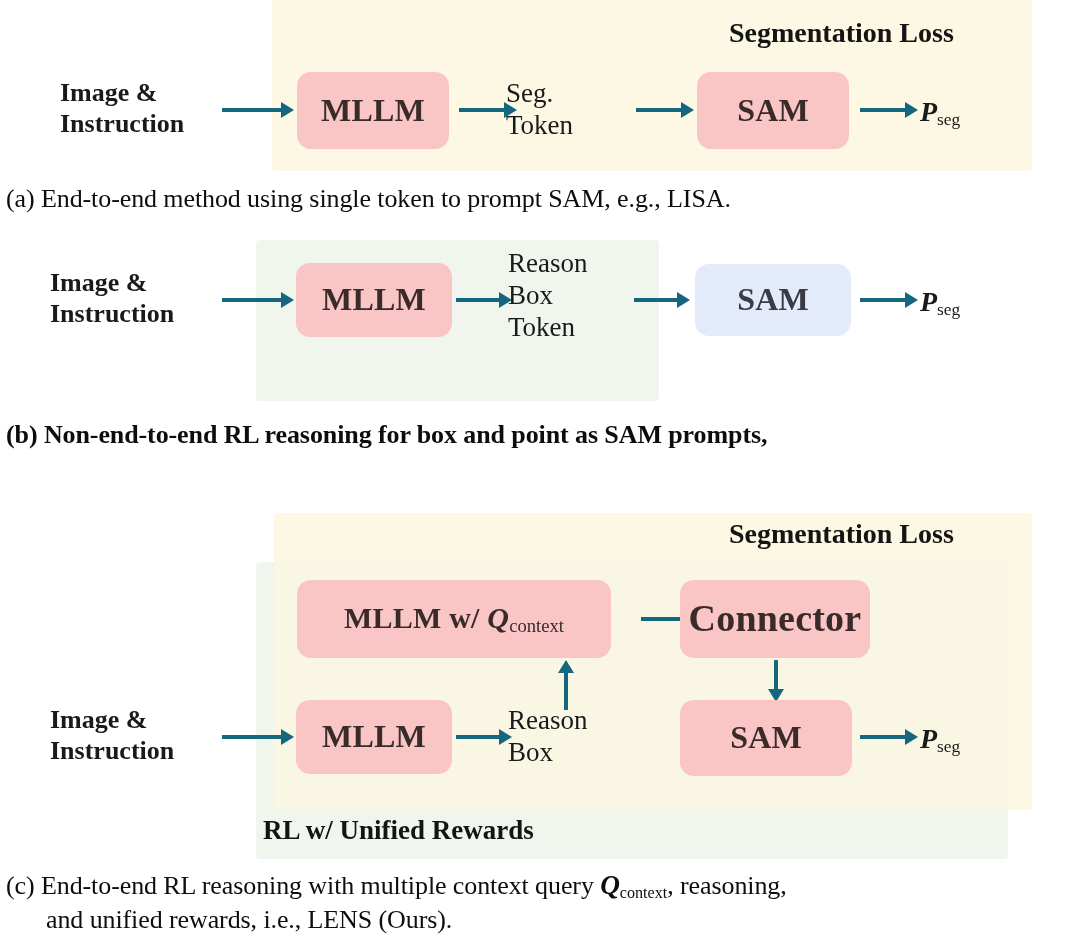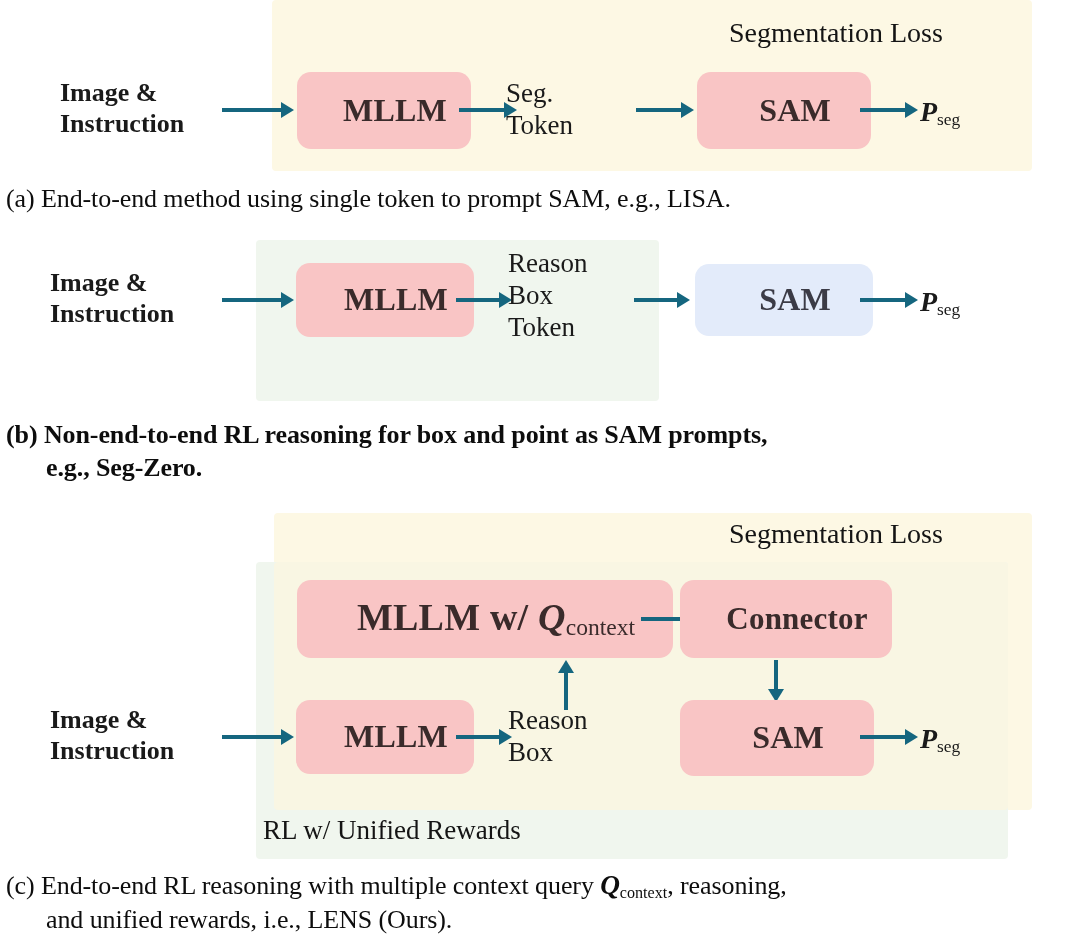--- a/index.html
+++ b/index.html
@@ -32,36 +32,35 @@
     position: absolute;
     border-radius: 14px;
     display: flex;
     align-items: center;
     justify-content: center;
     font-weight: bold;
     letter-spacing: .2px;
     color: #3a2b2b;
     text-align: center;
     line-height: 1.05;
-    padding-left: 22px;
   }
   .box-pink { background: #f9c5c5; }
   .box-blue { background: #e3ebfa; }
 
   
   .lbl {
     position: absolute;
     line-height: 1.18;
     white-space: nowrap;
   }
   .lbl-bold { font-weight: bold; }
 
   .panel-title {
     position: absolute;
-    font-weight: normal;
+    font-weight: bold;
     white-space: nowrap;
     color: #141414;
   }
 
   
   .arrow-h, .arrow-v {
     position: absolute;
   }
   .arrow-h .shaft {
     position: absolute;
@@ -217,43 +216,42 @@
   </div>
 
   <div class="lbl" style="left:920px; top:285px; width:100px; font-size:28px; text-align:left;">
     <span class="mi">P</span><span class="sub">seg</span>
   </div>
 
 
   <div class="caption" style="left:6px; top:418px; width:1060px;font-weight:bold;">
     <span class="tag">(b)</span>
     <span>Non-end-to-end RL reasoning for box and point as SAM prompts,</span>
-    <span class="ind">e.g., Seg-Zero.</span>
   </div>
 
   <div class="panel panel-cream" style="left:274px; top:513px; width:758px; height:297px;"></div>
 
   <div class="panel panel-green" style="left:256px; top:562px; width:752px; height:297px;"></div>
 
   <div class="panel panel-cream" style="left:274px; top:562px; width:734px; height:248px; background:#f9f6e3;"></div>
 
   <div class="panel-title" style="left:729px; top:518px; font-size:28px;">Segmentation Loss</div>
 
-  <div class="box box-pink" style="left:297px; top:580px; width:354px; height:78px; font-size:38px;">
+  <div class="box box-pink" style="left:297px; top:580px; width:314px; height:78px; font-size:30px;">
     <span class="qctx" style="white-space:nowrap;">
       <span>MLLM w/ </span><span class="mi">Q</span><span class="sub">context</span>
     </span>
   </div>
 
   <div class="arrow-h" style="left:641px; top:610px; width:54px; height:18px;">
     <div class="shaft" style="width:42px;"></div>
       <div class="head"></div>
   </div>
 
-  <div class="box box-pink" style="left:680px; top:580px; width:190px; height:78px; font-size:31px;">Connector</div>
+  <div class="box box-pink" style="left:680px; top:580px; width:190px; height:78px; font-size:38px;">Connector</div>
 
   <div class="arrow-v up" style="left:556px; top:660px; width:20px; height:50px;">
     <div class="head"></div>
       <div class="shaft" style="height:38px;"></div>
   </div>
 
   <div class="arrow-v down" style="left:766px; top:660px; width:20px; height:42px;">
     <div class="shaft" style="height:30px;"></div>
       <div class="head"></div>
   </div>

